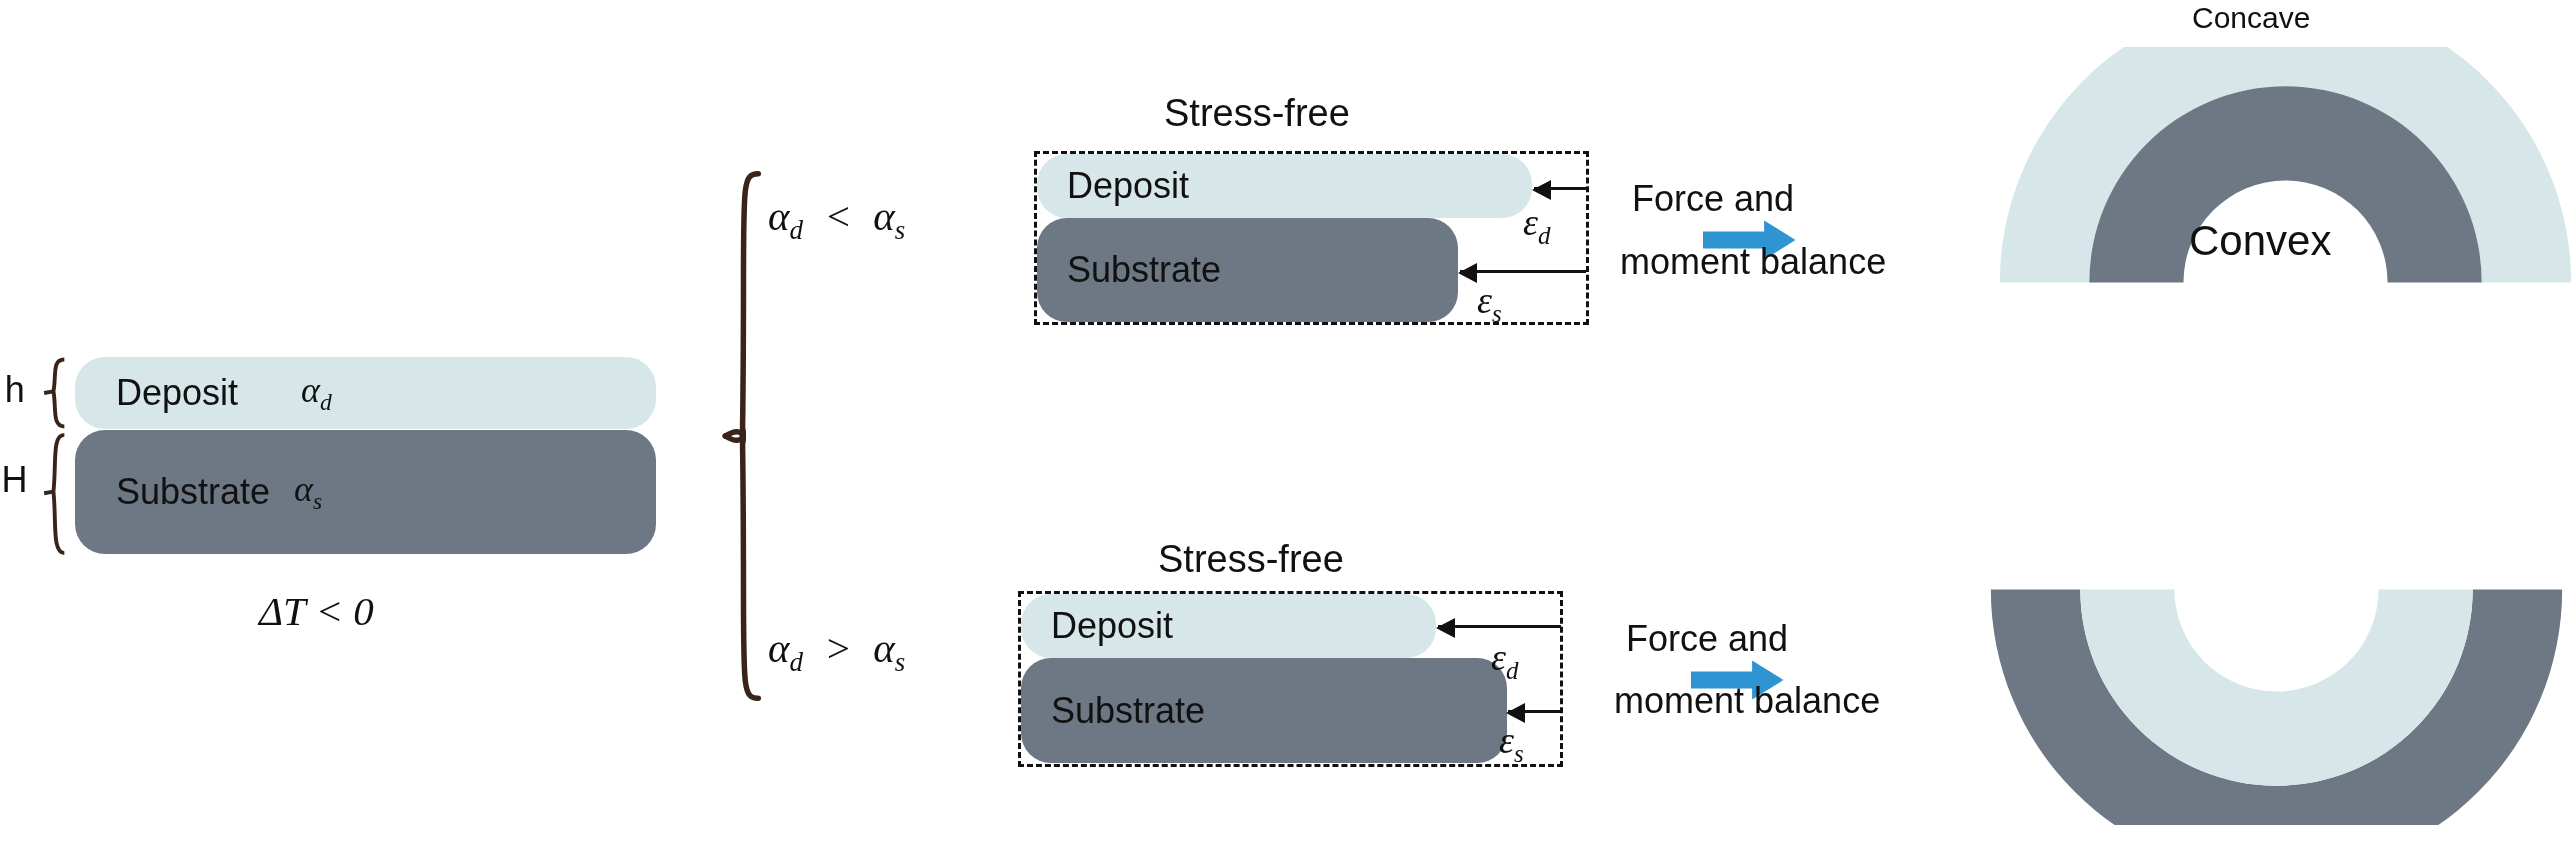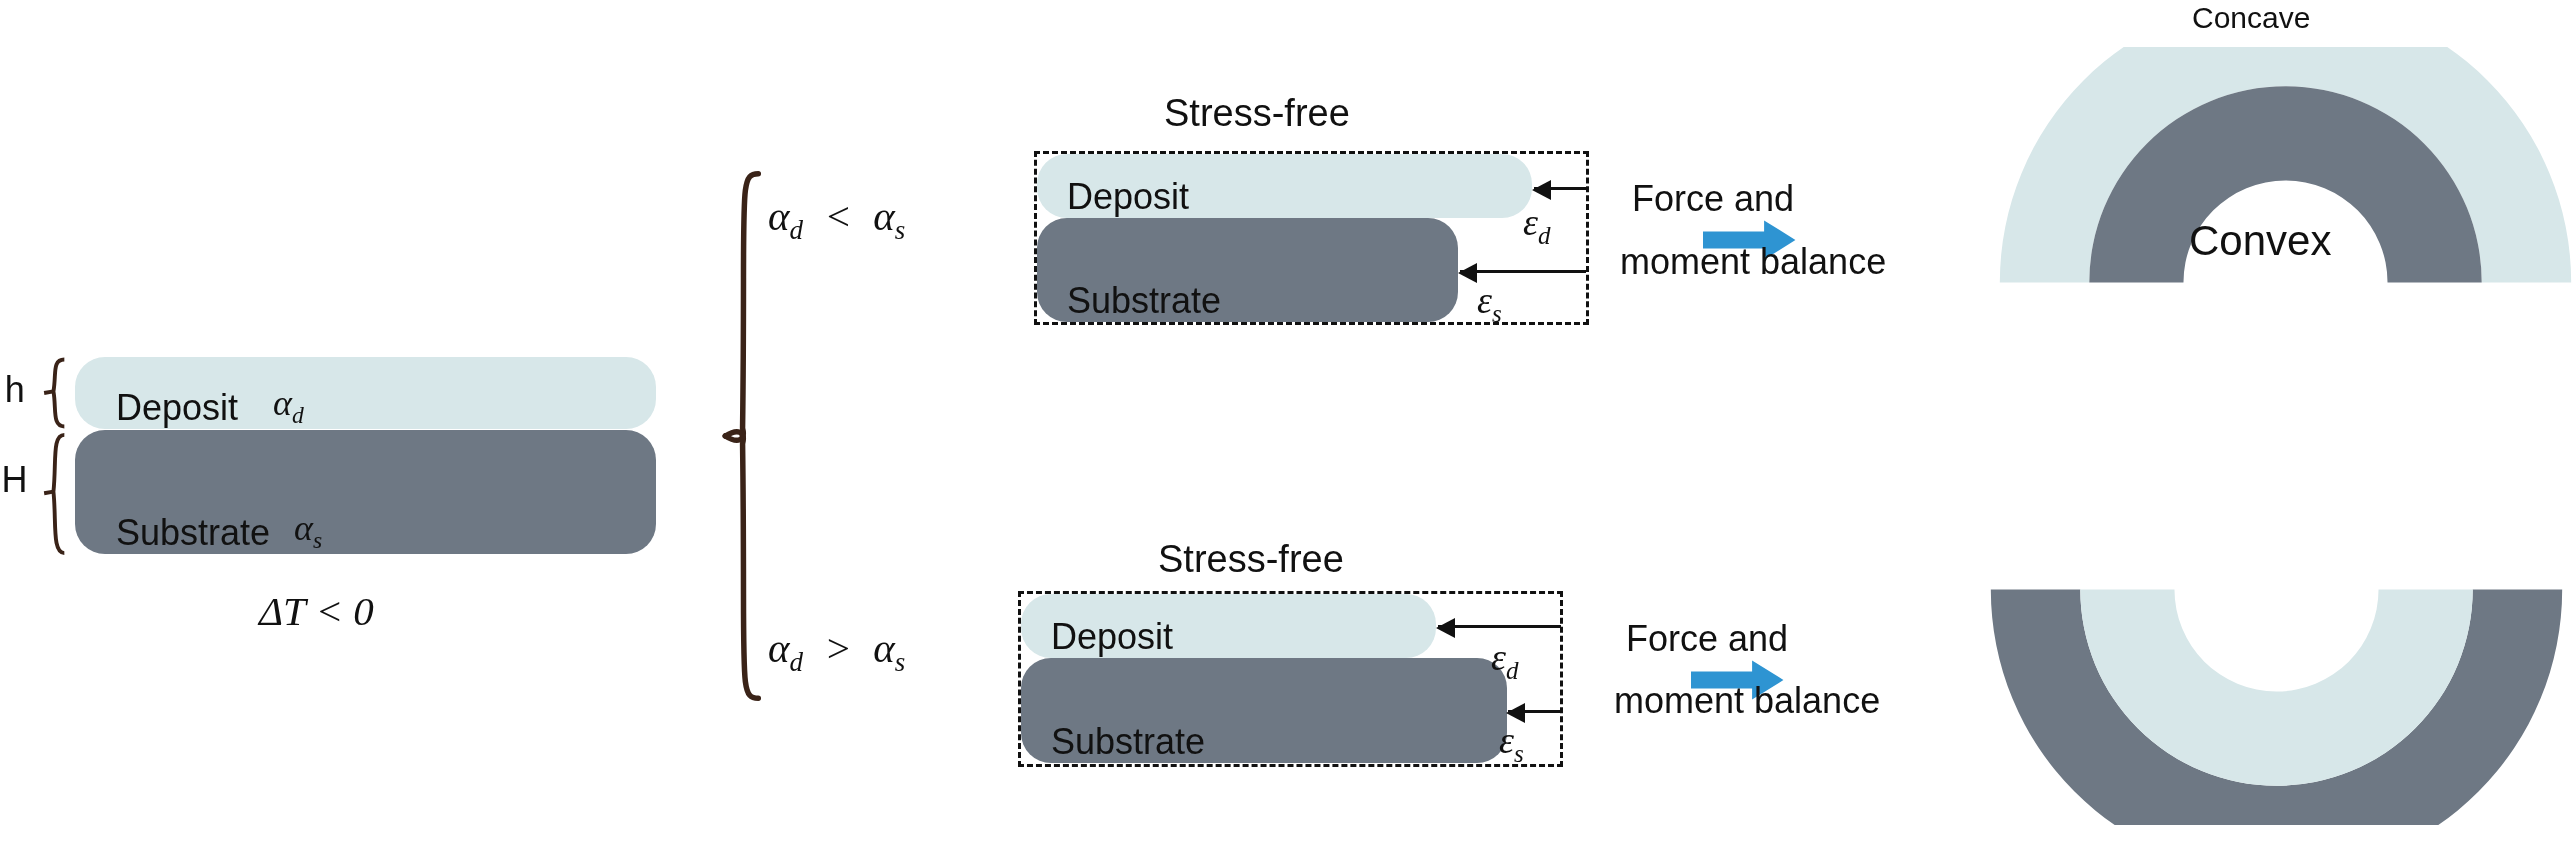--- a/index.html
+++ b/index.html
@@ -7,21 +7,21 @@
        font-family:"Liberation Sans",sans-serif;color:#111;}
   .stage{position:absolute;left:0;top:0;width:2576px;height:856px;}
   .abs{position:absolute;}
 
   
   .lbl{position:absolute;white-space:nowrap;line-height:1;}
   .sans{font-family:"Liberation Sans",sans-serif;}
   .math{font-family:"Liberation Serif",serif;font-style:italic;}
 
   
-  .blk{position:absolute;display:flex;align-items:flex-end;border-radius:30px;}
+  .blk{position:absolute;display:flex;align-items:center;border-radius:30px;}
   .blk > span{position:relative;}
 
   
   .dashframe{position:absolute;border:3.1px dashed #111;box-sizing:border-box;}
 
   
   .earrow{position:absolute;height:0;border-top:3.1px solid #111;}
   .earrow::before{content:"";position:absolute;left:-1.6px;top:-10.2px;
      width:0;height:0;border-top:10.2px solid transparent;
      border-bottom:10.2px solid transparent;border-right:19px solid #111;}
@@ -44,21 +44,21 @@
   </svg>
 
   <div class="lbl sans" style="left:1.6px;top:462px;font-size:36px;">H</div>
   <svg class="brace" width="28" height="124" viewBox="0 0 36 158" style="left:41px;top:432px;">
     <path d="M30 3 C14 3 20 38 16 76 C20 114 14 155 30 155" fill="none" stroke="#3a2318" stroke-width="5"></path>
     <path d="M16 76 L4 78" fill="none" stroke="#3a2318" stroke-width="5"></path>
   </svg>
 
   <div class="blk" style="left:75px;top:357px;width:581px;height:72px;background:#d7e7e9;">
     <span class="sans" style="margin-left:41px;font-size:36px;">Deposit</span>
-    <span class="math" style="margin-left:35px;font-size:36px;">
+    <span class="math" style="margin-left:63px;font-size:36px;">
       <span>α</span><sub style="font-size:23.6px;">d</sub>
     </span>
   </div>
 
   <div class="blk" style="left:75px;top:430px;width:581px;height:124px;background:#6e7884;">
     <span class="sans" style="margin-left:41px;font-size:36px;">Substrate</span>
     <span class="math" style="margin-left:24px;font-size:36px;">
       <span>α</span><sub style="font-size:23.6px;">s</sub>
     </span>
   </div>

